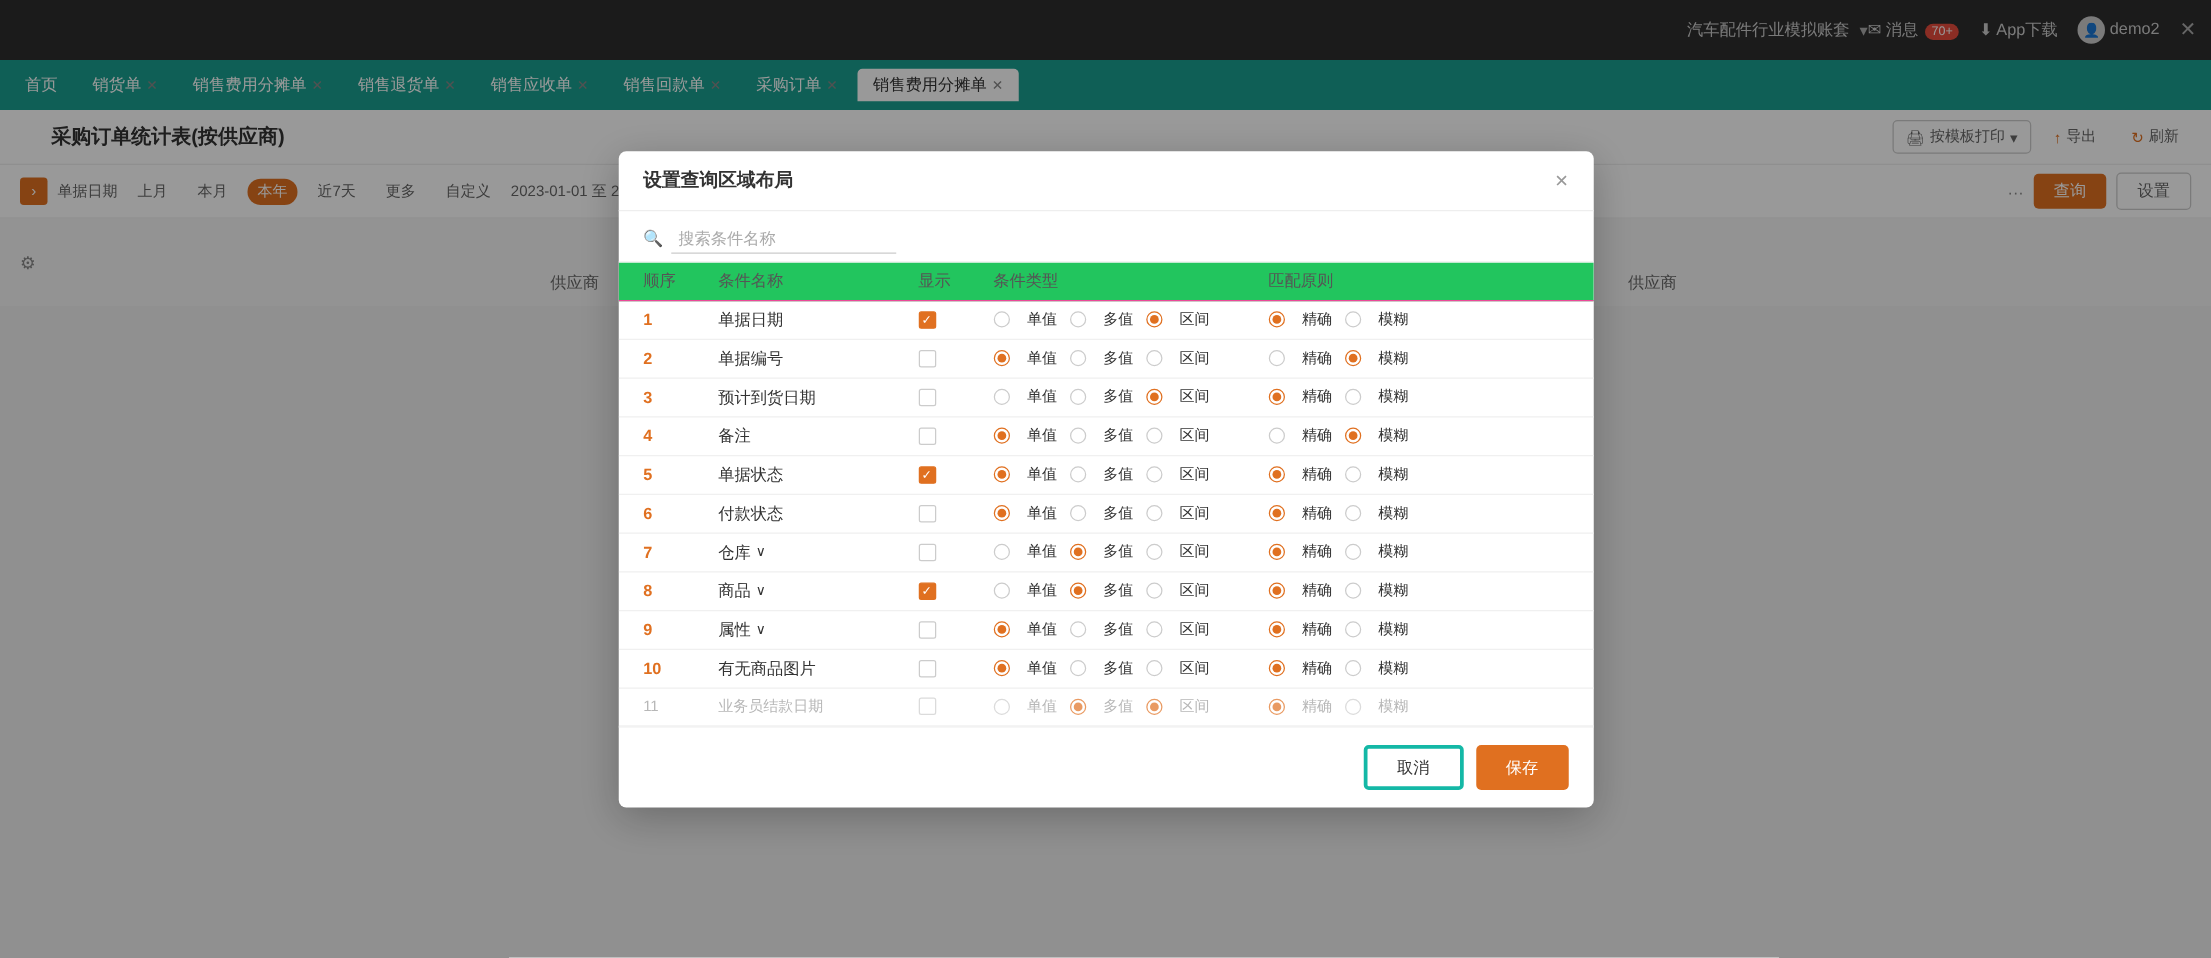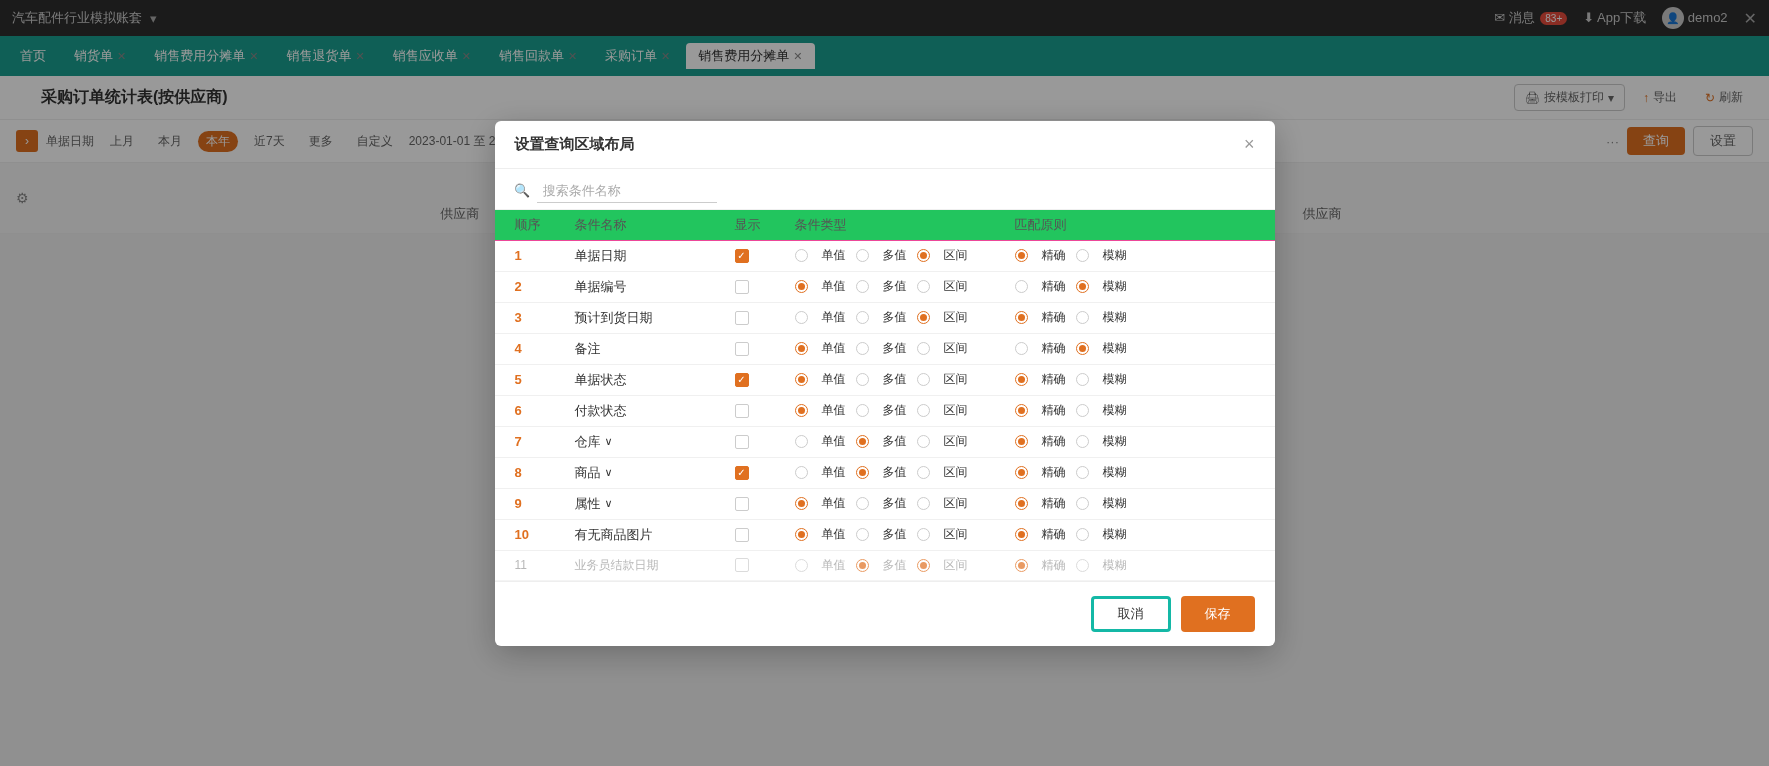--- a/index.html
+++ b/index.html
@@ -1,24 +1,24 @@
 <!DOCTYPE html>
 <html><head>
   <meta charset="utf-8">
   <style>
     * { box-sizing: border-box; margin: 0; padding: 0; }
     body { font-family: 'Microsoft YaHei', Arial, sans-serif; font-size: 13px; background: #f0f0f0; }
 
     
     .top-bar {
       background: #2d2d2d;
-      height: 36px;
+      height: 48px;
       display: flex;
       align-items: center;
-      justify-content: space-between;
+      justify-content: flex-end;
       padding: 0 12px;
       color: #ccc;
     }
     .top-bar-left { display: flex; align-items: center; gap: 8px; font-size: 13px; }
     .top-bar-right { display: flex; align-items: center; gap: 16px; font-size: 13px; }
     .top-bar-right .msg-badge {
       background: #e74c3c; color: white; border-radius: 10px;
       padding: 1px 5px; font-size: 10px; margin-left: 2px;
     }
 
@@ -293,21 +293,21 @@
 
   <div class="top-bar">
     <div class="top-bar-left">
       <span>汽车配件行业模拟账套</span>
       <span style="color:#aaa;">▾</span>
     </div>
     <div class="top-bar-right">
       <span style="cursor:pointer;">
         <span>✉</span>
         <span>消息</span>
-        <span class="msg-badge">83+</span>
+        <span class="msg-badge">70+</span>
       </span>
       <span style="cursor:pointer;">
         <span>⬇</span>
         <span>App下载</span>
       </span>
       <span style="cursor:pointer;">
         <span style="background:#ccc; border-radius:50%; width:22px; height:22px; display:inline-flex; align-items:center; justify-content:center; font-size:11px;">👤</span>
         <span>demo2</span>
       </span>
       <button class="top-close" style="position:relative; top:auto; right:auto; color:#aaa;">✕</button>

